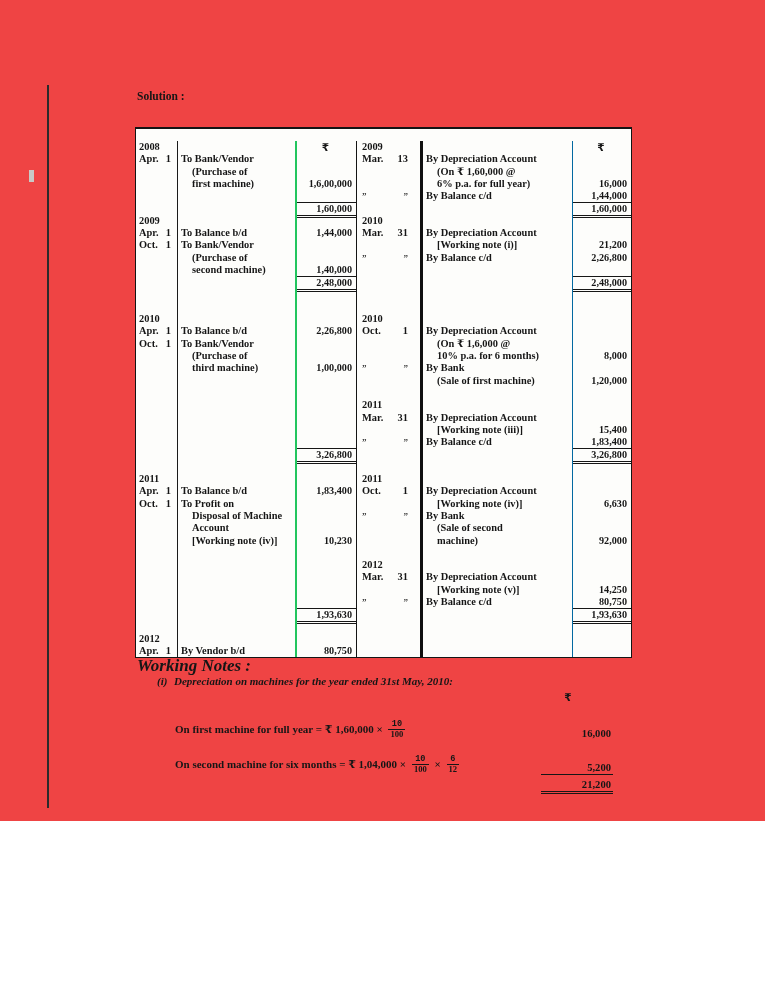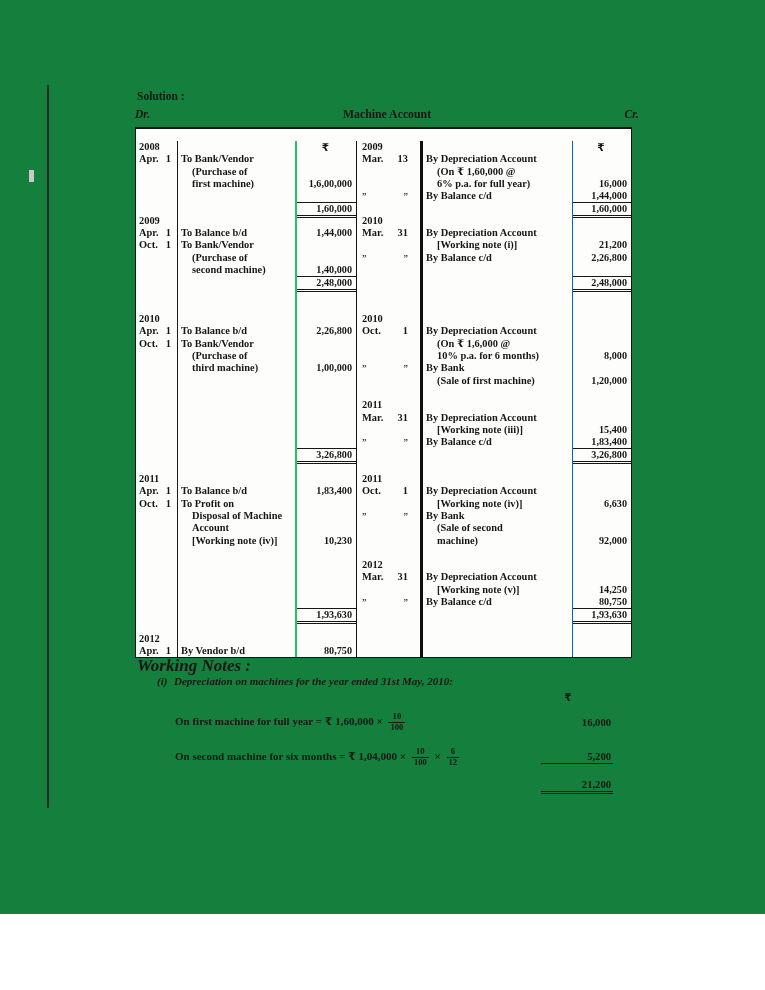--- a/index.html
+++ b/index.html
@@ -1,16 +1,16 @@
 <!DOCTYPE html>
 <html><head>
 <meta charset="utf-8">
 <style>
   html,body{margin:0;padding:0;background:#fff;}
-  .page{position:relative;width:765px;height:914px;background:#15803d;overflow:hidden;
+  .page{position:relative;width:765px;height:821px;background:#ef4444;overflow:hidden;
         font-family:"Liberation Serif","DejaVu Serif",serif;color:#161616;}
   .margin-line{position:absolute;left:47px;top:85px;width:2px;height:723px;background:#2b2b2b;}
   .artifact{position:absolute;left:29px;top:170px;width:5px;height:12px;background:#c9c9c6;}
 
   .solution-label{position:absolute;left:137px;top:90px;font-size:11.5px;font-weight:bold;}
 
   .acct-header{position:absolute;left:135px;top:107px;width:504px;display:flex;align-items:baseline;}
   .dr-label,.cr-label{font-style:italic;font-weight:600;font-size:11.5px;width:60px;}
   .cr-label{text-align:right;}
   .acct-title{flex:1;text-align:center;font-weight:bold;font-size:11.8px;}
@@ -41,46 +41,41 @@
   .wnotes{position:absolute;left:137px;top:656px;width:501px;}
   .wn-heading{font-size:17px;font-weight:bold;font-style:italic;height:16px;}
   .wn-note-line{display:flex;margin-top:3px;font-size:11px;font-style:italic;font-weight:600;height:16px;}
   .wn-note-num{width:17px;margin-left:20px;}
   .wn-note-title{flex:1;}
   .wn-cur-row{display:flex;height:14px;}
   .wn-cur-spacer{flex:1;}
   .wn-cur{width:90px;margin-right:25px;text-align:center;font-size:10.5px;font-weight:bold;
           font-family:"DejaVu Sans","Liberation Serif",serif;}
   .wn-row{display:flex;align-items:center;padding-left:38px;}
-  .wn-row.r1,.wn-row.r2{height:35px;}
+  .wn-row.r1,.wn-row.r2{height:35px;align-items:flex-end;}
   .wn-row.rt{height:22px;}
   .wn-formula{flex:1;font-size:11px;font-weight:600;white-space:nowrap;}
   .wn-amtbox{width:90px;margin-right:25px;text-align:right;font-weight:bold;font-size:10.6px;}
   .wn-val{display:inline-block;min-width:62px;text-align:right;padding:0 2px 1px 8px;}
   .wn-val.u{border-bottom:1.6px solid #161616;}
   .wn-val.t{border-bottom:3.5px double #161616;padding-top:1px;}
   .frac{display:inline-block;vertical-align:middle;text-align:center;font-size:8.6px;
         line-height:9.6px;font-weight:bold;margin:0 3px;}
-  .frac .num{display:block;border-bottom:1.2px solid #161616;padding:0 2px;}
+  .frac .num{display:block;border-bottom:1.2px solid #161616;padding:0 2px;font-family:Liberation Mono, monospace;}
   .frac .den{display:block;padding:0 2px;}
 </style>
 </head>
 <body>
 
 <div class="page">
   <div class="margin-line"></div>
   <div class="artifact"></div>
 
   <div class="solution-label">Solution :</div>
 
-  <div class="acct-header">
-    <span class="dr-label">Dr.</span>
-    <span class="acct-title">Machine Account</span>
-    <span class="cr-label">Cr.</span>
-  </div>
 
   <div class="tbl">
     <div class="col col-dr-date">
         <div class="ln date">
           <span class="m">2008</span>
           <span class="d"></span>
         </div>
         <div class="ln date">
           <span class="m">Apr.</span>
           <span class="d">1</span>

